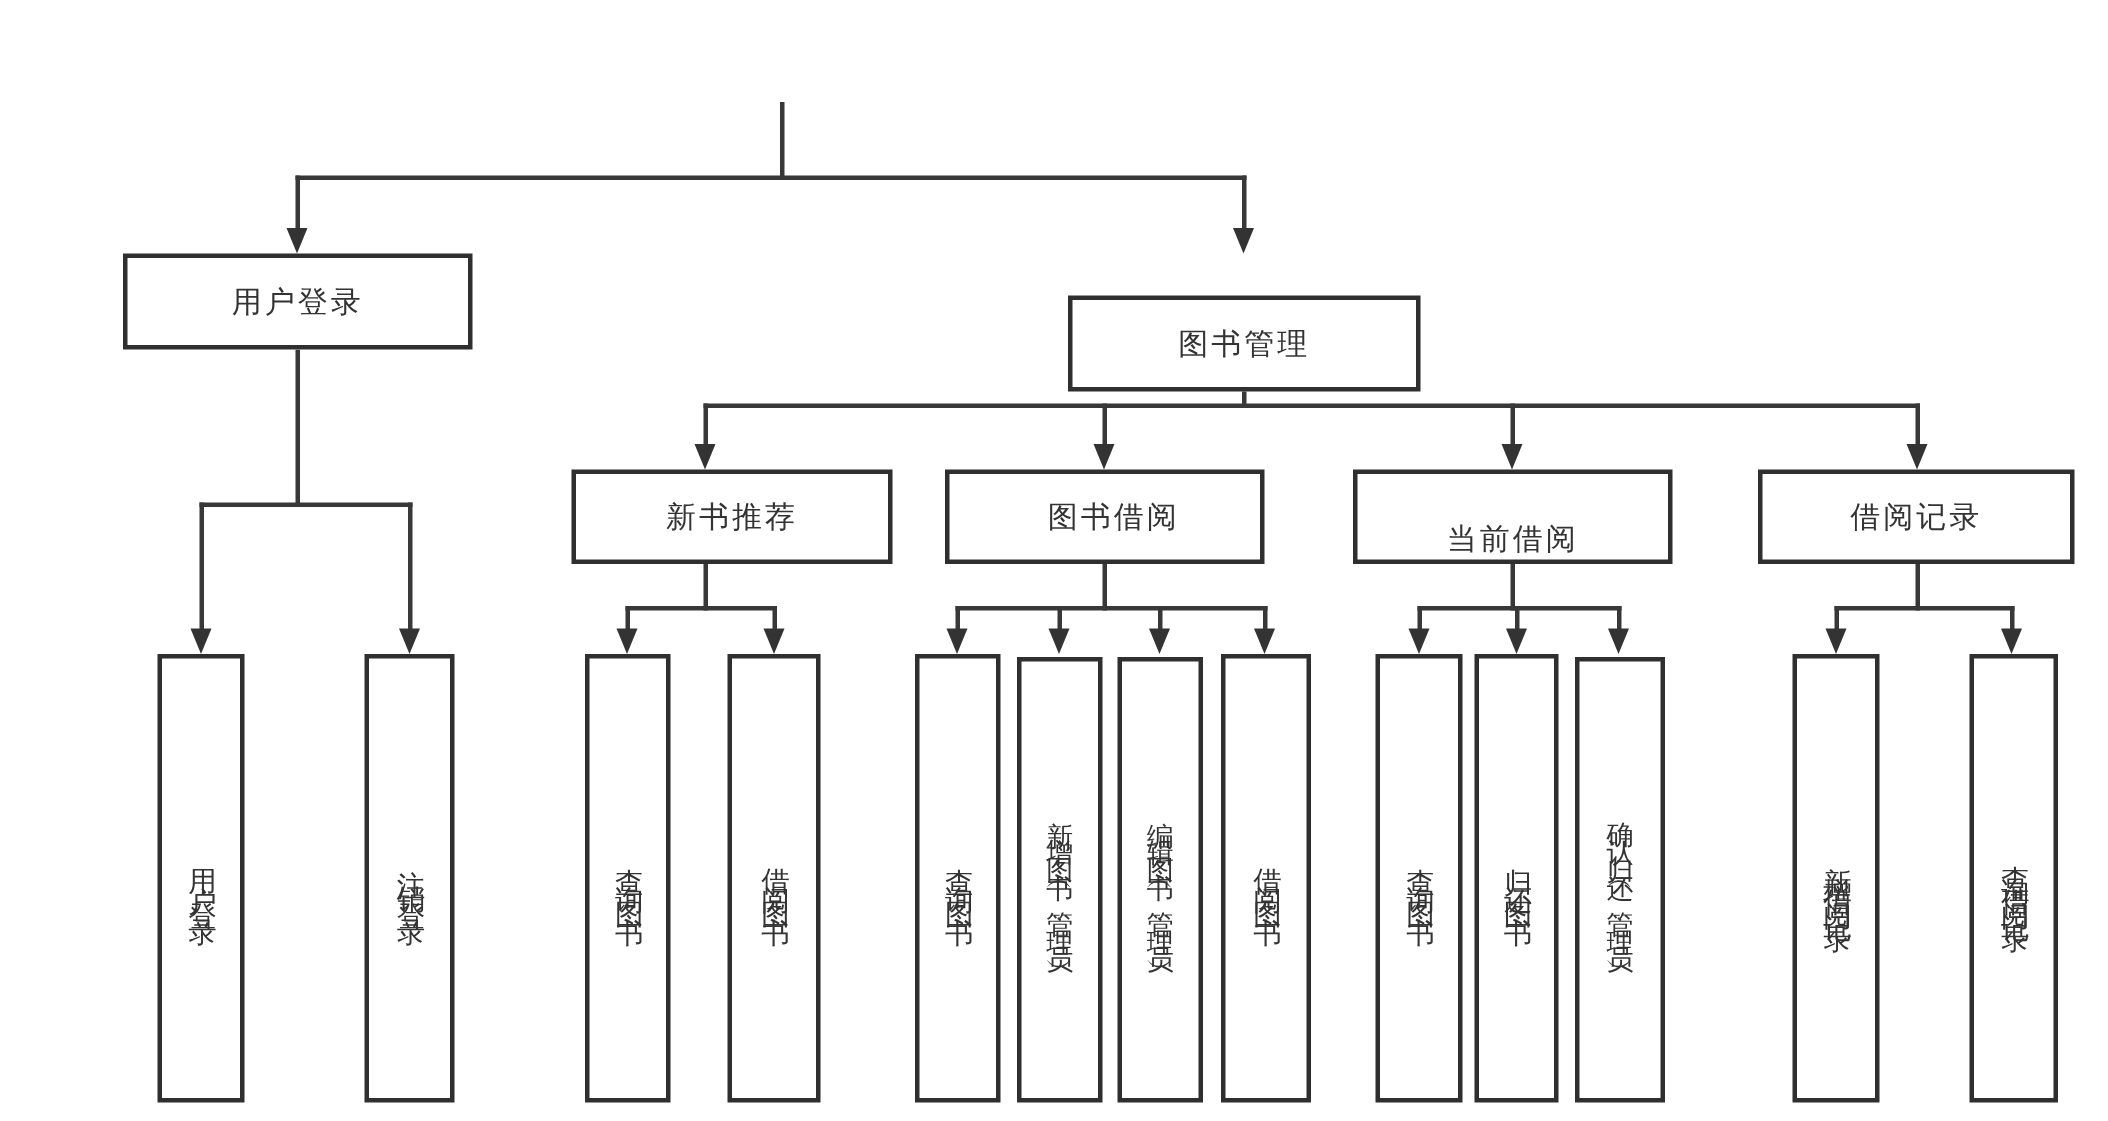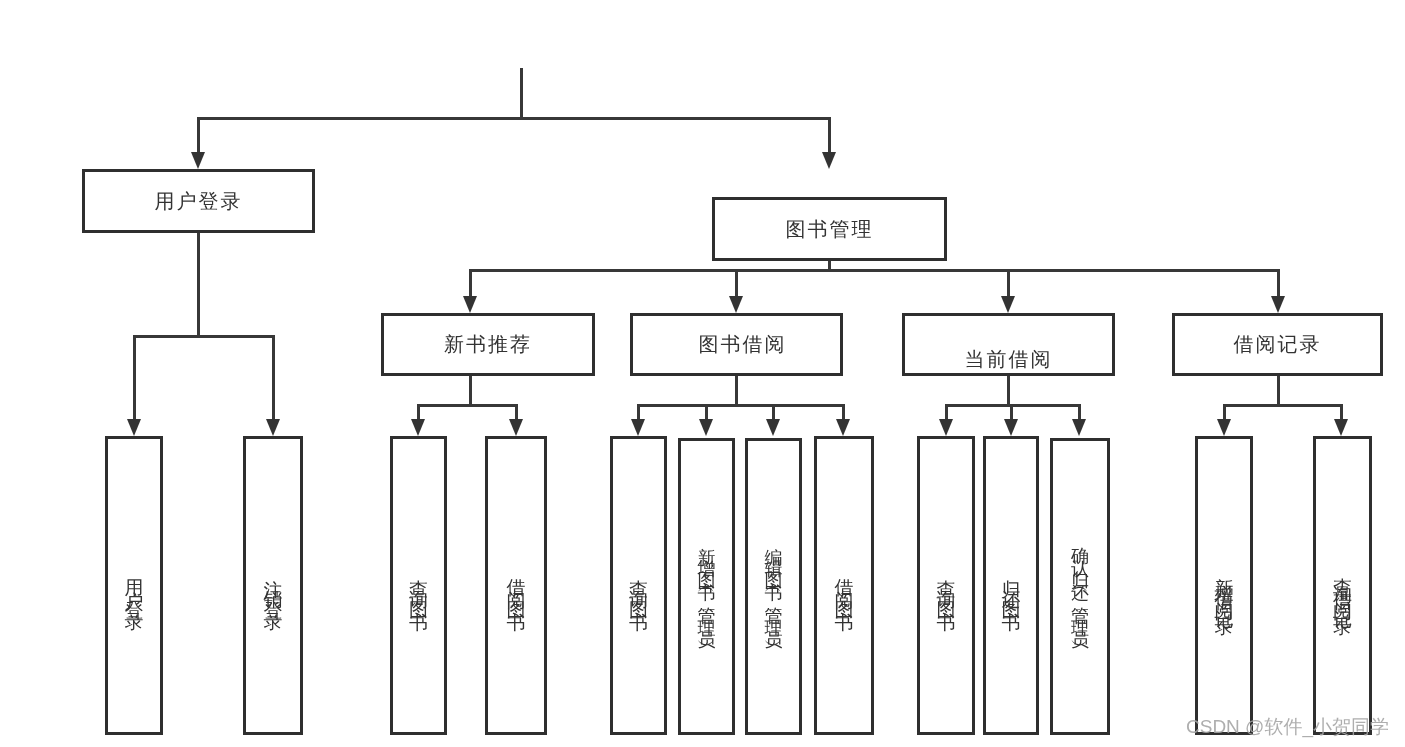--- a/index.html
+++ b/index.html
@@ -181,15 +181,14 @@
     <span class="lbl">确认归还（管理员）</span>
   </div>
 
   <div class="box leaf six" style="left:1195px; top:436px; width:58px; height:299px;">
     <span class="lbl">新增借阅记录</span>
   </div>
   <div class="box leaf six" style="left:1313px; top:436px; width:59px; height:299px;">
     <span class="lbl">查询借阅记录</span>
   </div>
 
-  <div class="watermark">CSDN @软件_小贺同学</div>
 
 </div>
 
 </body></html>

